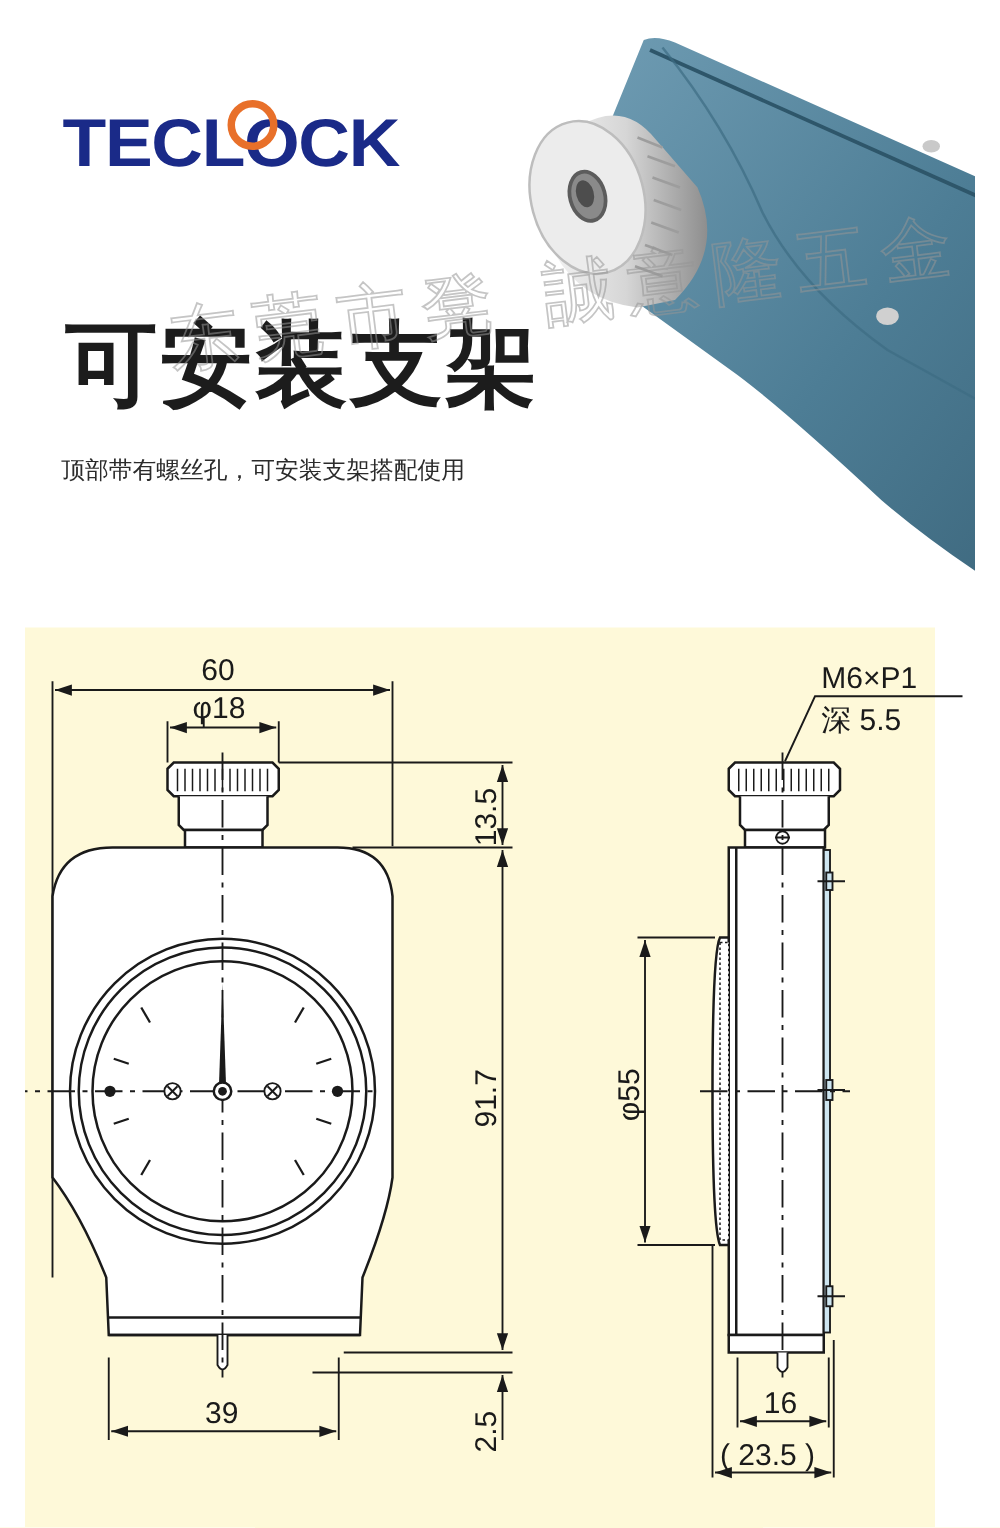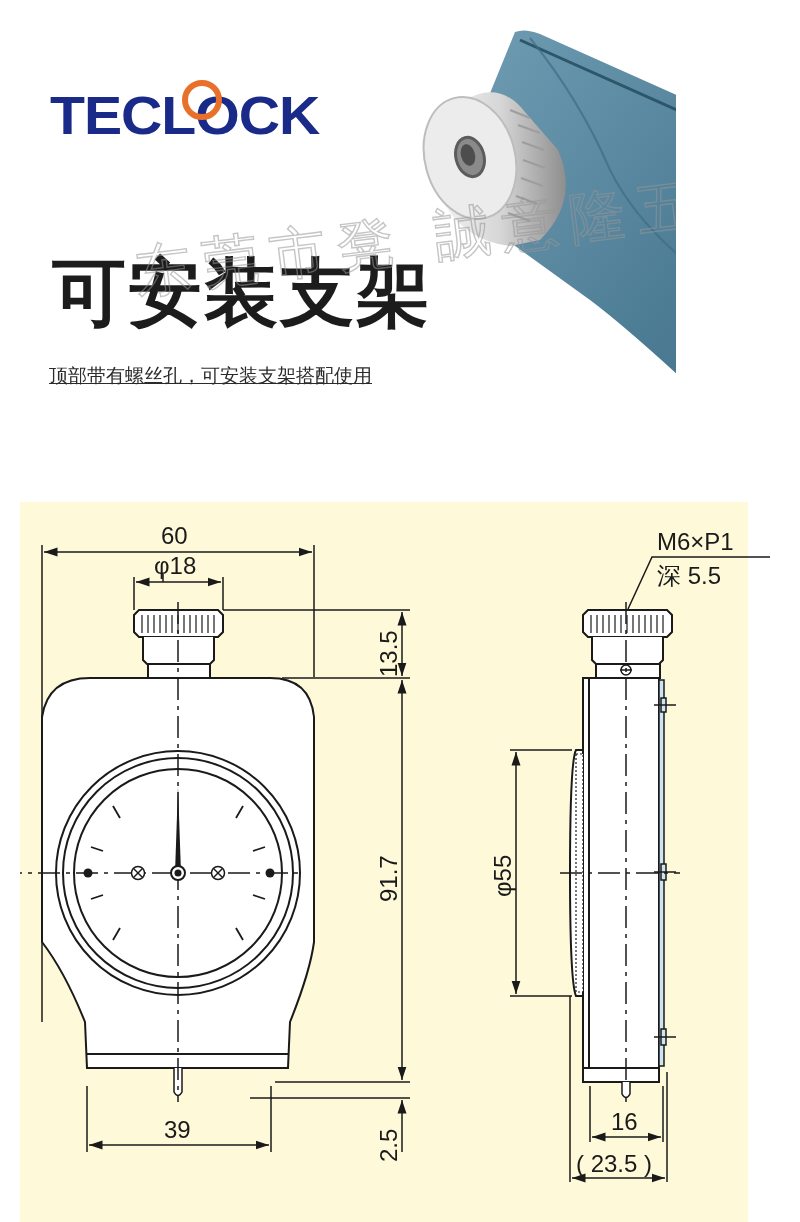--- a/index.html
+++ b/index.html
@@ -1,26 +1,26 @@
 <!DOCTYPE html>
 <html><head>
 <meta charset="utf-8">
 <style>
   html, body { margin:0; padding:0; }
   body { width:800px; height:1222px; background:#ffffff; position:relative; overflow:hidden;
          font-family:"Liberation Sans", "DejaVu Sans", sans-serif; }
-  .hero { position:absolute; left:0; top:0; width:676px; height:490px; background:#fff; overflow:hidden; }
+  .hero { position:absolute; left:0; top:0; width:780px; height:490px; background:#fff; overflow:hidden; }
   .logo { position:absolute; left:50px; top:88px; font-family:"Liberation Sans", sans-serif; font-weight:bold;
           font-size:54px; letter-spacing:-1px; color:#1a2a88; line-height:1; transform:scaleX(1.06); transform-origin:left; }
   .logo-ring { position:absolute; left:182px; top:80px; width:28px; height:28px; border:6px solid #e8702a; border-radius:50%; }
   .headline { position:absolute; left:52px; font-weight:bold; font-size:74px; color:#1c1c1c; line-height:1;
               font-family:"DejaVu Sans", sans-serif; letter-spacing:2px; }
   .h1 { top:175px; }
   .h2 { top:255px; }
-  .sub { position:absolute; left:49px; top:363px; font-size:19px; color:#2b2b2b; font-family:"DejaVu Sans", sans-serif;text-decoration:underline; }
+  .sub { position:absolute; left:49px; top:363px; font-size:19px; color:#2b2b2b; font-family:"DejaVu Sans", sans-serif; }
   .watermark { position:absolute; left:140px; top:236px; font-size:56px; color:transparent;
                -webkit-text-stroke:1.4px rgba(150,150,150,0.55); font-family:"DejaVu Sans", sans-serif;
                transform:rotate(-7deg); transform-origin:left bottom; letter-spacing:12px; white-space:nowrap; }
   .photo { position:absolute; left:380px; top:0; width:420px; height:460px; }
   .panel { position:absolute; left:20px; top:502px; width:728px; height:720px; background:#fef9d9; }
   .panel svg { position:absolute; left:0; top:0; }
   .dim { font-family:"Liberation Sans", sans-serif; font-size:24px; fill:#1a1a1a; }
 </style>
 </head>
 <body>

